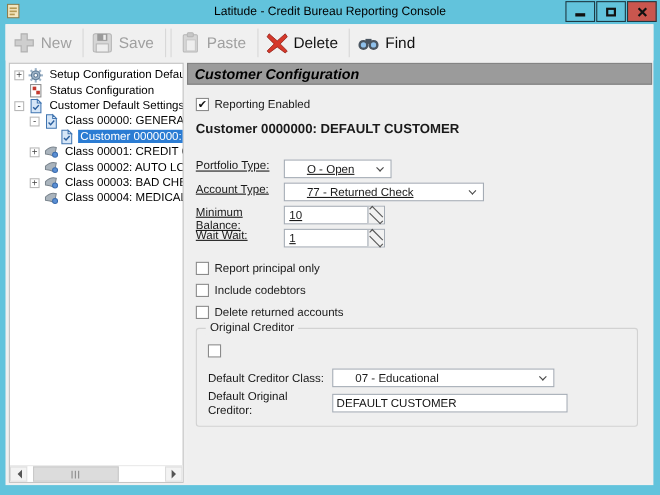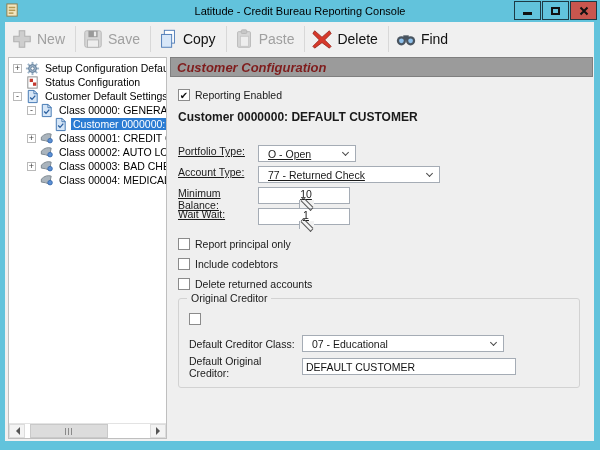--- a/index.html
+++ b/index.html
@@ -42,39 +42,39 @@
   .hscroll { position:absolute; left:0; right:0; bottom:0; height:15px; background:#fff; border-top:1px solid #e3e3e3; display:flex; }
   .hs-arrow { width:16px; height:100%; background:#f3f3f3; border:1px solid #dcdcdc; display:flex; align-items:center; justify-content:center; cursor:pointer; }
   .tri-left { width:0; height:0; border:4px solid transparent; border-right-color:#555; margin-left:-3px; }
   .tri-right { width:0; height:0; border:4px solid transparent; border-left-color:#555; margin-right:-3px; }
   .hs-track { flex:1; position:relative; background:#fff; }
   .hs-thumb { position:absolute; left:4%; width:62%; top:0; bottom:0; background:#dcdcdc; border:1px solid #c9c9c9; display:flex; align-items:center; justify-content:center; gap:2px; cursor:pointer; }
   .hs-thumb i { width:1px; height:7px; background:#8a8a8a; }
 
   
   .main-panel { position:absolute; left:165px; top:1px; right:1px; bottom:2px; background:#efefef; overflow:hidden; }
-  .main-header { height:20px; background:#9b9b9b; border:1px solid #7f7f7f; color:#7f1d1d; font-size:13px; font-weight:bold; font-style:italic; padding:2px 0 0 6px; }
+  .main-header { height:20px; background:#9b9b9b; border:1px solid #7f7f7f; color:#000000; font-size:13px; font-weight:bold; font-style:italic; padding:2px 0 0 6px; }
 
   .main-body { padding:12px 0 0 8px; font-size:10.5px; color:#1a1a1a; }
 
   .cbx-row { display:flex; align-items:center; gap:5px; cursor:pointer; }
   .cbx { width:12px; height:12px; background:#fff; border:1px solid #8b8b8b; flex:none; font-size:10px; line-height:11px; text-align:center; color:#111; }
   .cbx .mark { visibility:hidden; }
   .cbx.checked .mark { visibility:visible; }
 
   .cust-heading { font-weight:bold; font-size:12px; margin-top:9px; }
 
   .form-rows { margin-top:21px; }
   .frow { display:flex; align-items:flex-start; height:17px; margin-bottom:4px;text-decoration:underline; }
   .frow .flabel { width:80px; flex:none; }
   .ctl { background:#fff; border:1px solid #a5acb5; height:17px; display:flex; align-items:center; font-size:10.5px; }
-  .select { justify-content:space-between; padding-left:9px; cursor:pointer; }
+  .select { justify-content:space-between; padding-left:20px; cursor:pointer; }
   .chev { width:5px; height:5px; border-right:1.4px solid #4a4a4a; border-bottom:1.4px solid #4a4a4a; transform:rotate(45deg); margin:-2px 7px 0 6px; }
   .w-portfolio { width:98px; } .w-account { width:182px; }
-  .spin { width:92px; padding-left:4px; justify-content:space-between;flex-direction:column; }
+  .spin { width:92px; padding-left:4px; justify-content:space-between; }
   .spin-btns { width:15px; height:100%; border-left:1px solid #a5acb5; background:#f2f2f2; display:flex; flex-direction:column; }
   .spin-btns span { flex:1; display:flex; align-items:center; justify-content:center; cursor:pointer; }
   .chev-up { width:4px; height:4px; border-left:1.2px solid #555; border-top:1.2px solid #555; transform:rotate(45deg) translate(1px,1px); }
   .chev-dn { width:4px; height:4px; border-right:1.2px solid #555; border-bottom:1.2px solid #555; transform:rotate(45deg) translate(-1px,-1px); }
 
   .opt-checks { margin-top:13px; }
   .opt-checks .cbx-row { margin-bottom:8px; }
 
   .groupbox { margin-top:5px; width:402px; border:1px solid #d2d2d2; border-radius:3px; position:relative; padding:14px 10px 12px 10px; }
   .groupbox legend-lbl, .gb-title { position:absolute; top:-7px; left:8px; background:#efefef; padding:0 4px; font-size:10.5px; color:#202020; }
@@ -124,27 +124,20 @@
       <div class="tb-btn disabled">
         <svg width="22" height="22" viewBox="0 0 24 24">
           <rect x="3" y="3" width="18" height="18" rx="2" fill="#b9bec3" stroke="#787d82"></rect>
           <rect x="7" y="3" width="10" height="7" fill="#44484c"></rect>
           <rect x="13" y="4" width="2.5" height="5" fill="#e8eaed"></rect>
           <rect x="6" y="13" width="12" height="8" fill="#eceef0" stroke="#787d82"></rect>
         </svg>
         <span>Save</span>
       </div>
       <div class="tb-sep"></div>
-      <div class="tb-btn">
-        <svg width="22" height="22" viewBox="0 0 24 24">
-          <rect x="8" y="2.5" width="11" height="14" fill="#fff" stroke="#4a78b5"></rect>
-          <rect x="5" y="7" width="11" height="14" fill="#d8e7f8" stroke="#4a78b5"></rect>
-        </svg>
-        <span>Copy</span>
-      </div>
       <div class="tb-sep"></div>
       <div class="tb-btn disabled">
         <svg width="22" height="22" viewBox="0 0 24 24">
           <rect x="5" y="4" width="14" height="17" rx="1" fill="#b9bec3" stroke="#787d82"></rect>
           <rect x="9" y="2" width="6" height="4" rx="1" fill="#9aa0a6" stroke="#787d82"></rect>
           <rect x="8" y="9" width="9" height="11" fill="#eceef0" stroke="#9aa0a6"></rect>
         </svg>
         <span>Paste</span>
       </div>
       <div class="tb-sep"></div>

